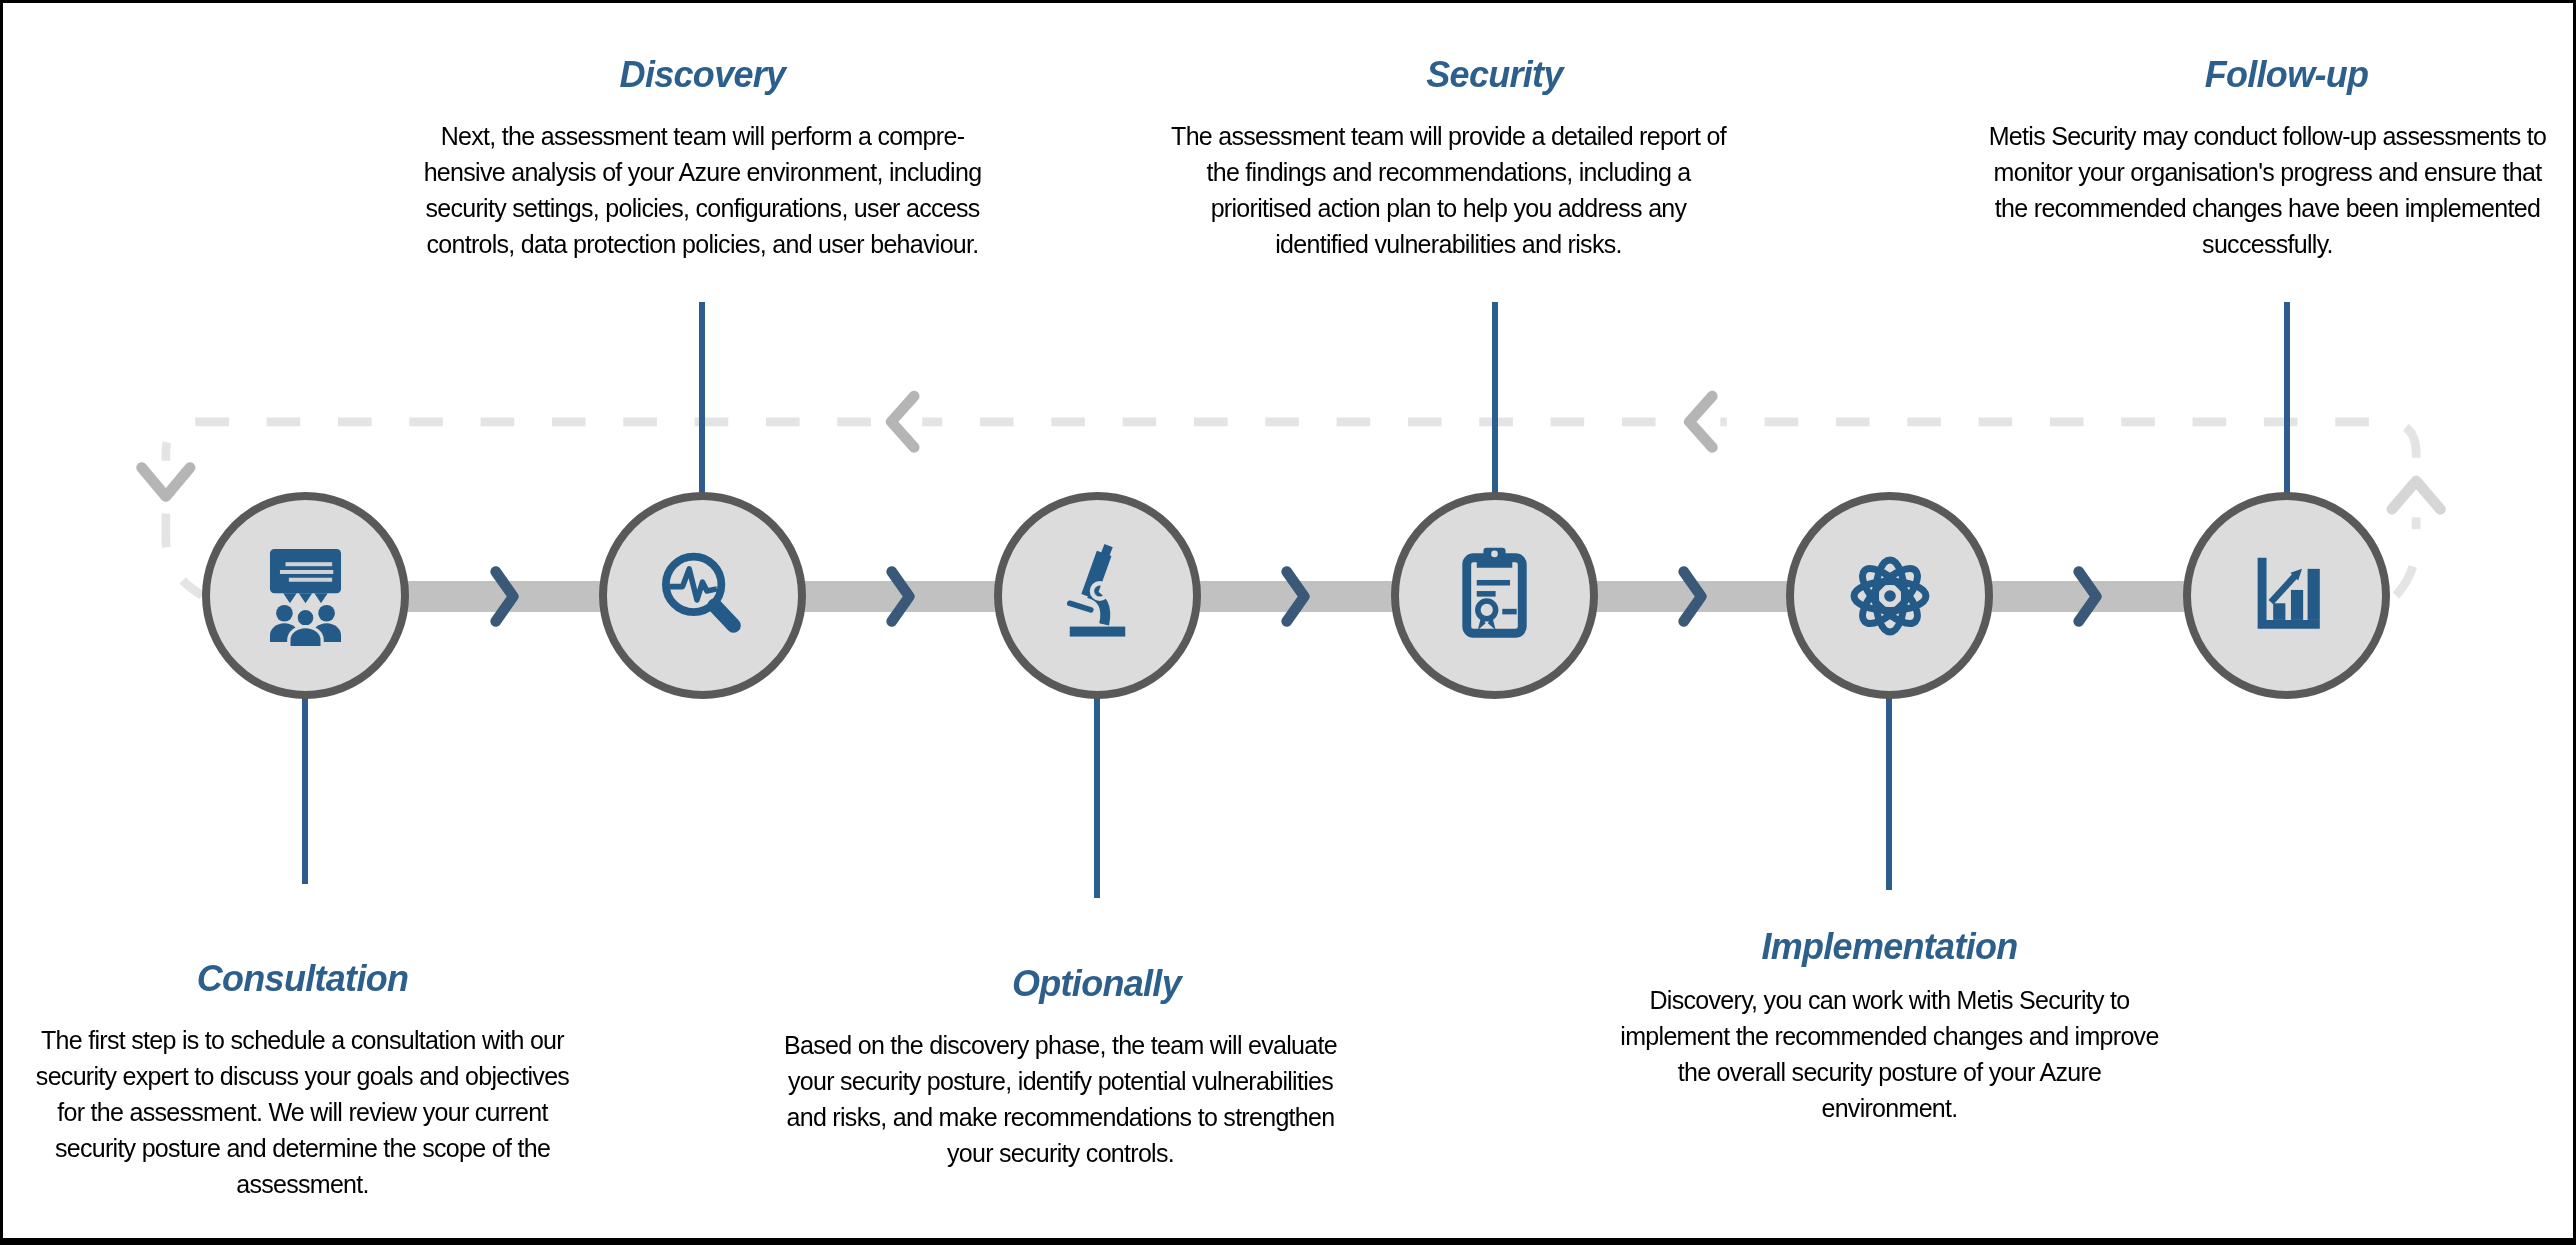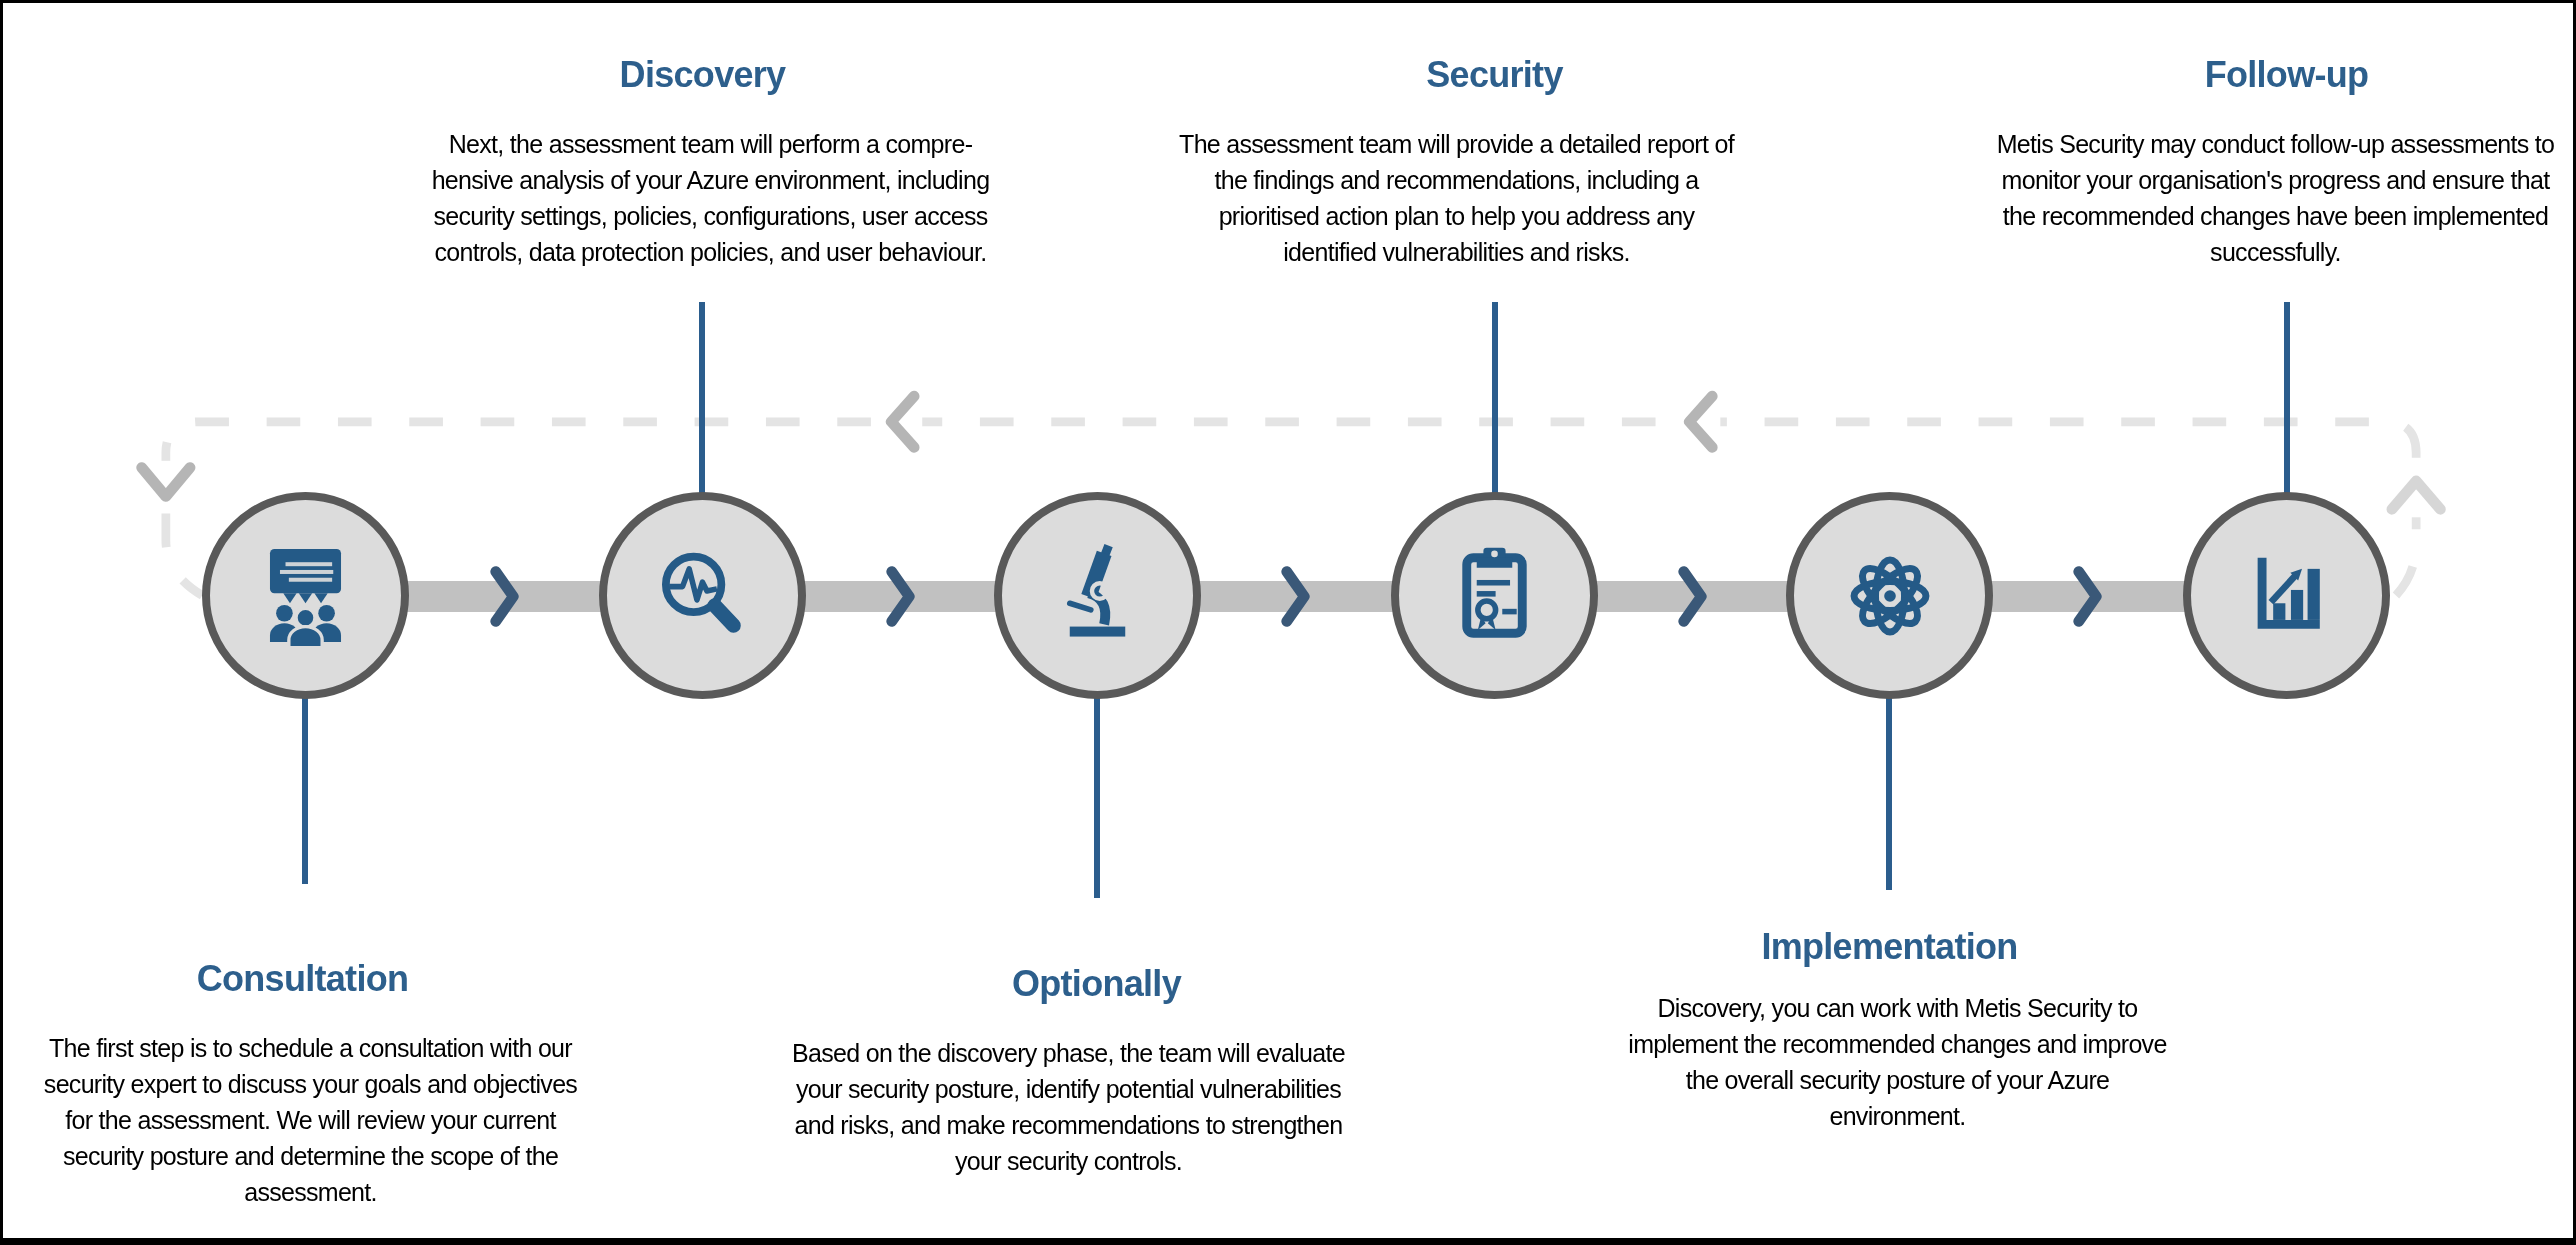--- a/index.html
+++ b/index.html
@@ -29,24 +29,24 @@
   .circle{
     position:absolute;top:489px;width:207px;height:207px;box-sizing:border-box;
     background:var(--circle_fill);border:8.7px solid var(--circle_border);border-radius:50%;
     display:flex;align-items:center;justify-content:center;z-index:3;
   }
   .vline{position:absolute;width:6px;background:var(--connector_blue);z-index:1;}
   
   .step-title{
     position:absolute;margin:0;text-align:center;
     font-size:36px;font-weight:700;letter-spacing:-0.7px;line-height:40px;
-    color:var(--title_blue);z-index:2;
+    color:var(--title_blue);z-index:2;font-style:italic;
   }
   .step-desc{
-    position:absolute;margin:8px;text-align:center;white-space:pre-line;
+    position:absolute;margin:0;text-align:center;white-space:pre-line;
     font-size:25px;font-weight:400;letter-spacing:-0.7px;line-height:36px;
     color:var(--text_black);z-index:2;
   }
   
   .icon{width:111px;height:111px;display:block;}
   .icon .f{fill:var(--icon_blue);stroke:none;}
   .icon .s{fill:none;stroke:var(--icon_blue);}
   .icon .lg{fill:#cdd2d6;stroke:none;}
   .icon .bgline{stroke:var(--circle_fill);fill:none;}
 </style>

